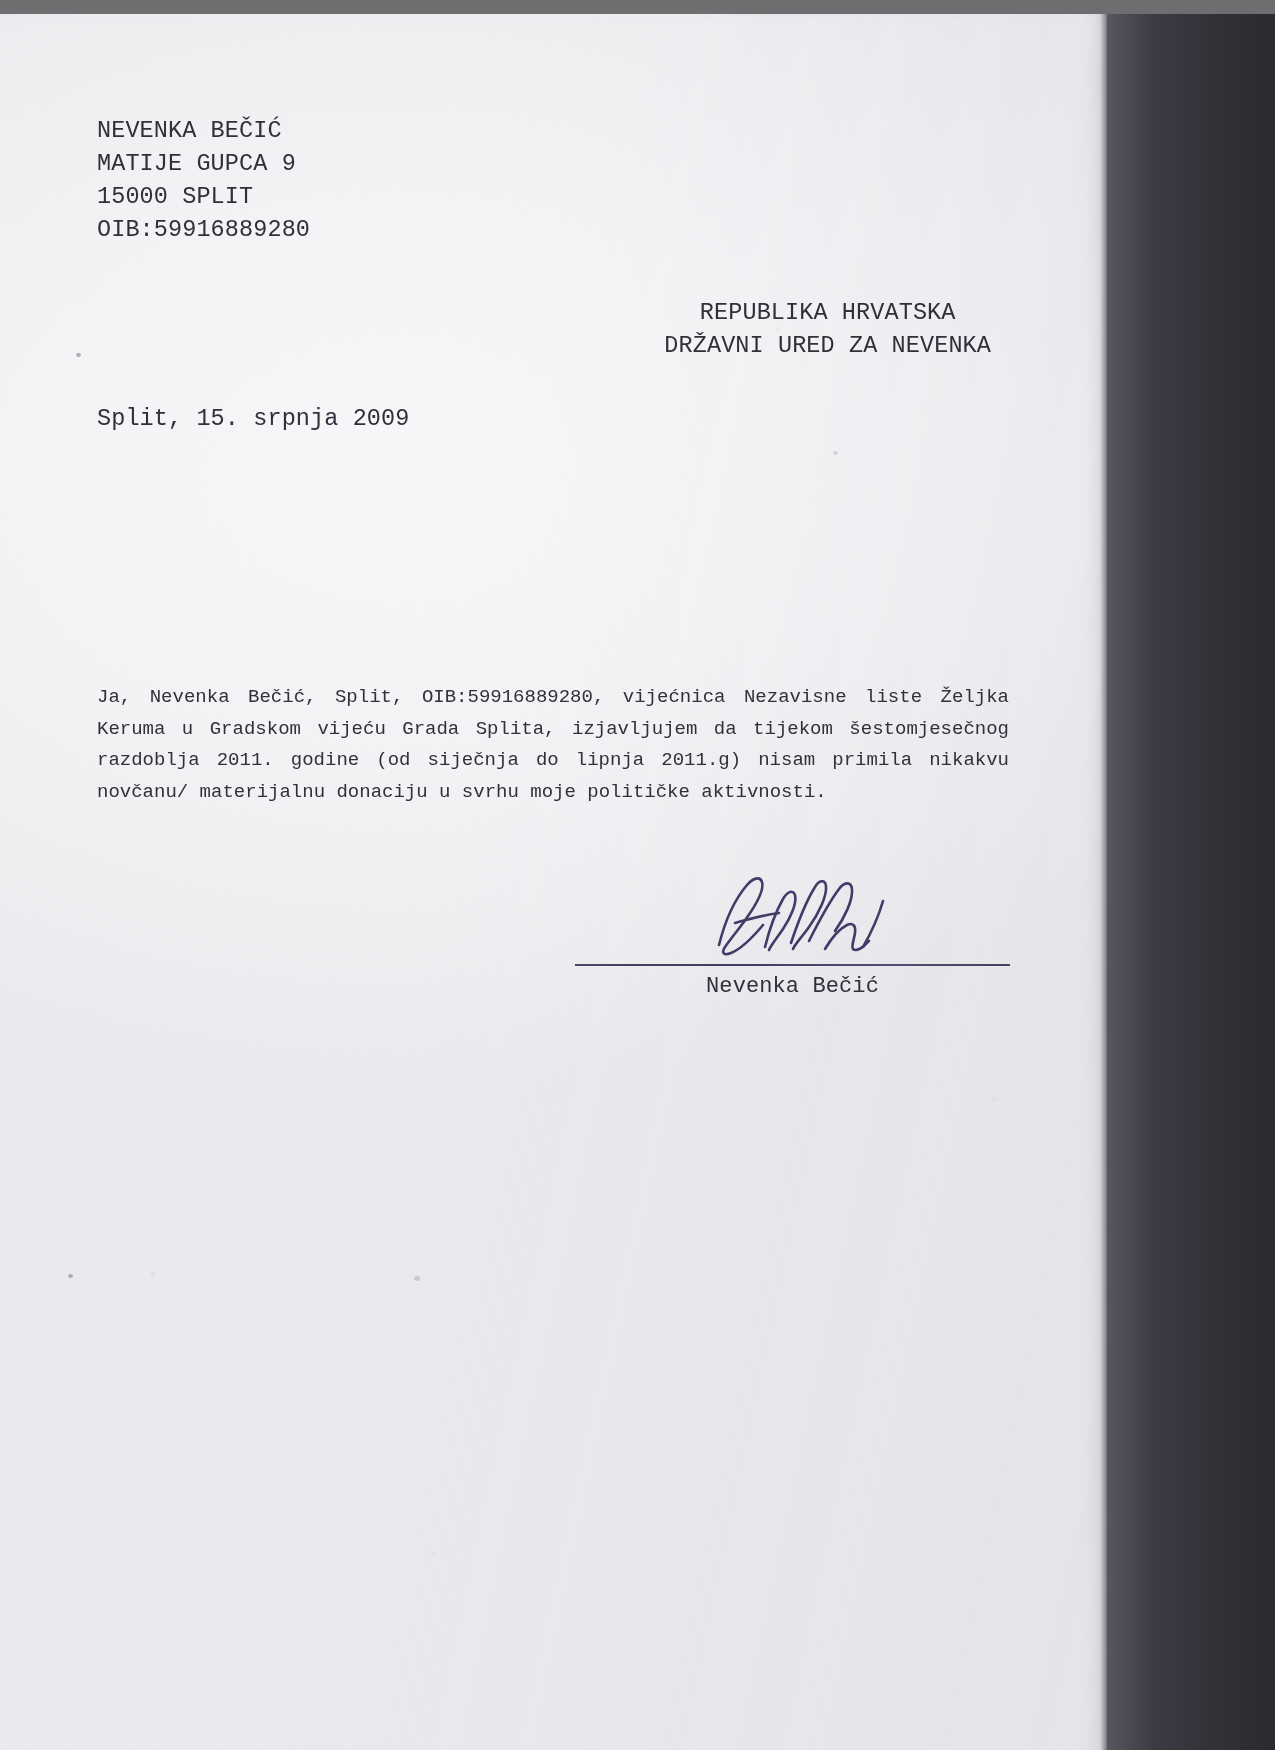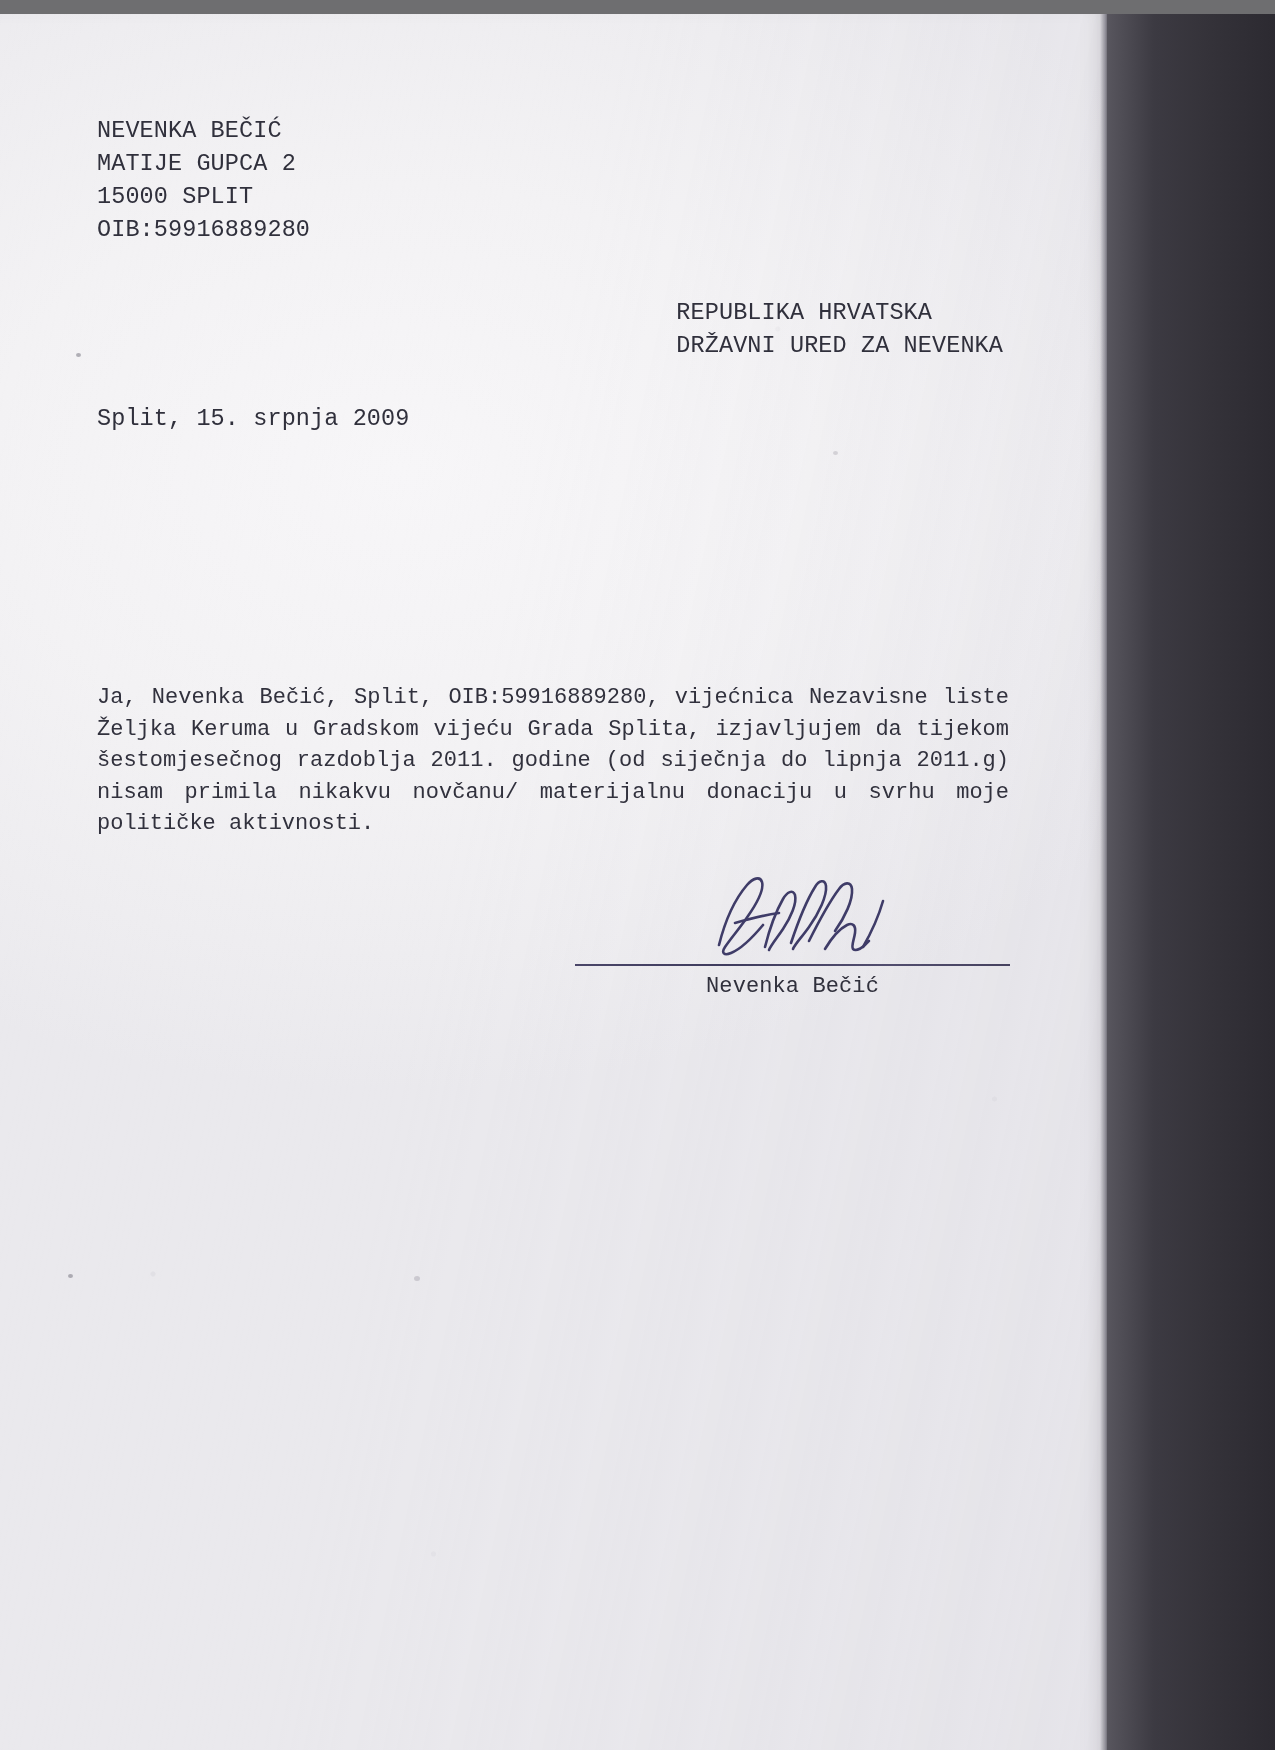--- a/index.html
+++ b/index.html
@@ -71,21 +71,21 @@
   .addr-line,
   .recip-line,
   .date-line,
   .sig-name {
     font-size: 23.5px;
     line-height: 33px;
     letter-spacing: 0.1px;
     white-space: nowrap;
   }
   .sender { left: 97px; top: 100px; }
-  .recipient { right: 272px; top: 282px; text-align: left; }
+  .recipient { right: 284px; top: 282px; text-align: center; }
   .recipient .recip-line { display: block; }
   .date { left: 97px; top: 388px; }
 
   .doc-title {
     position: absolute;
     left: 0;
     right: 168px;
     top: 563px;
     text-align: center;
     font-size: 22px;
@@ -93,21 +93,21 @@
     letter-spacing: 1.1px;
     color: #2b2b36;
   }
   .title-inner { display: inline-block; margin-left: -20px; }
 
   .body {
     position: absolute;
     left: 97px;
     top: 668px;
     width: 912px;
-    font-size: 22px;
+    font-size: 19px;
     line-height: 31.5px;
     text-align: justify;
     text-justify: inter-word;
     color: #31313d;
   }
 
   
   .sig-area { position: absolute; left: 575px; top: 855px; width: 435px; height: 140px; }
   .sig-rule {
     position: absolute;
@@ -135,21 +135,21 @@
   <div class="paper"></div>
   <div class="grain"></div>
 
   <div class="speck" style="left:76px; top:339px; width:5px; height:4px;"></div>
   <div class="speck" style="left:68px; top:1260px; width:5px; height:4px;"></div>
   <div class="speck" style="left:414px; top:1262px; width:6px; height:5px; opacity:.5;"></div>
   <div class="speck" style="left:833px; top:437px; width:5px; height:4px; opacity:.45;"></div>
 
   <div class="block sender">
     <div class="addr-line">NEVENKA BEČIĆ</div>
-    <div class="addr-line">MATIJE GUPCA 2</div>
+    <div class="addr-line">MATIJE GUPCA 9</div>
     <div class="addr-line">15000 SPLIT</div>
     <div class="addr-line">OIB:59916889280</div>
   </div>
 
   <div class="block recipient">
     <span class="recip-line">REPUBLIKA HRVATSKA</span>
     <span class="recip-line">DRŽAVNI URED ZA NEVENKA</span>
   </div>
 
   <div class="block date">

